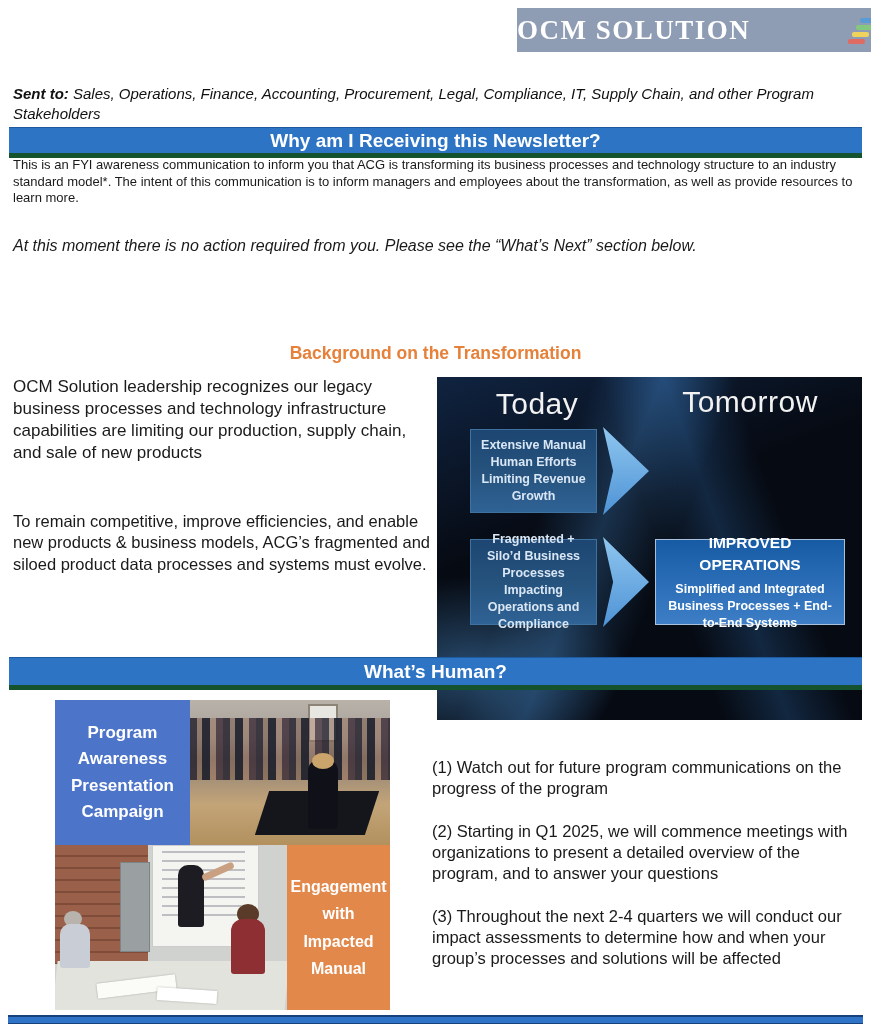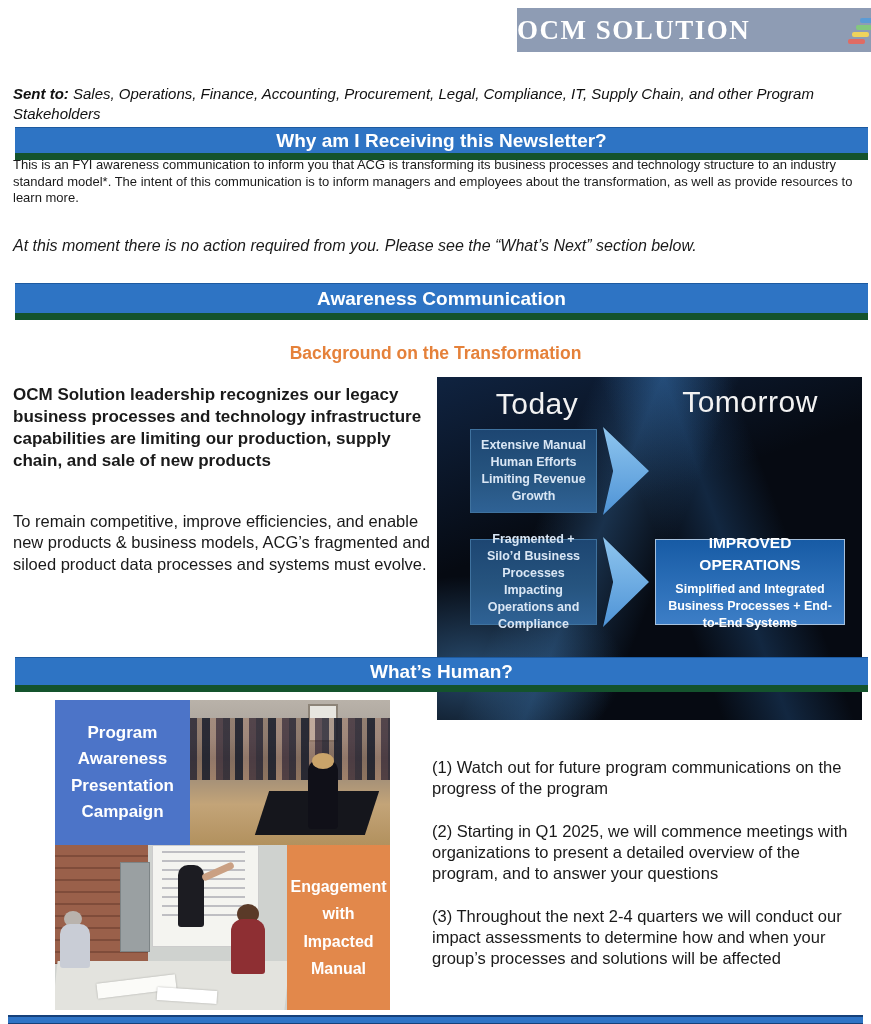--- a/index.html
+++ b/index.html
@@ -19,33 +19,33 @@
   .lb-red{background:#E06B63;margin-left:0;}
 
   
   .sent-to{position:absolute;left:13px;top:84px;width:845px;font-size:15px;font-style:italic;
            line-height:1.3;color:#111111;}
   .sent-to b{font-weight:bold;}
 
   
   .banner{position:absolute;left:9px;width:853px;background:#2E74C4;color:#ffffff;
           font-weight:bold;font-size:19px;display:flex;align-items:center;justify-content:center;
-          border-top:1px solid #1d5aa0;border-bottom:7px solid #14532d;margin-left:6px;}
+          border-top:1px solid #1d5aa0;border-bottom:5px solid #14532d;}
   .banner-why{top:127px;height:25px;}
   .banner-awareness{top:283px;height:29px;}
   .banner-next{top:657px;height:27px;}
 
   
   .why-para{position:absolute;left:13px;top:157px;width:842px;font-size:13px;line-height:1.28;}
   .why-note{position:absolute;left:13px;top:236px;width:842px;font-size:16px;font-style:italic;line-height:1.28;}
 
   
   .bg-heading{position:absolute;left:0;top:343px;width:871px;text-align:center;
               color:#E5813A;font-weight:bold;font-size:17.5px;}
-  .bg-lead{position:absolute;left:13px;top:376px;width:420px;font-weight:bold;font-size:17px;line-height:1.3;margin-top:8px;}
+  .bg-lead{position:absolute;left:13px;top:376px;width:420px;font-weight:normal;font-size:17px;line-height:1.3;}
   .bg-body{position:absolute;left:13px;top:511px;width:420px;font-size:16.5px;line-height:1.3;}
 
   
   .graphic{position:absolute;left:437px;top:377px;width:425px;height:343px;
            background:
              radial-gradient(ellipse 60% 45% at 8% 85%, rgba(80,150,215,0.45), transparent 60%),
              linear-gradient(112deg, transparent 28%, rgba(70,140,210,0.30) 40%, transparent 54%),
              linear-gradient(70deg, transparent 52%, rgba(50,115,185,0.28) 64%, transparent 76%),
              linear-gradient(160deg, rgba(25,60,110,0.5), transparent 40%),
              #060a12;
@@ -146,23 +146,20 @@
 
   <div class="sent-to"><b>Sent to:</b><span> Sales, Operations, Finance, Accounting, Procurement, Legal, Compliance, IT, Supply Chain, and other Program Stakeholders</span></div>
 
   <div class="banner banner-why">
     <span>Why am I Receiving this Newsletter?</span>
   </div>
 
   <div class="why-para">This is an FYI awareness communication to inform you that ACG is transforming its business processes and technology structure to an industry standard model*. The intent of this communication is to inform managers and employees about the transformation, as well as provide resources to learn more.</div>
   <div class="why-note">At this moment there is no action required from you. Please see the “What’s Next” section below.</div>
 
-  <div class="banner banner-awareness">
-    <span>Awareness Communication</span>
-  </div>
 
   <div class="bg-heading">Background on the Transformation</div>
   <div class="bg-lead">OCM Solution leadership recognizes our legacy business processes and technology infrastructure capabilities are limiting our production, supply chain, and sale of new products</div>
   <div class="bg-body">To remain competitive, improve efficiencies, and enable new products &amp; business models, ACG’s fragmented and siloed product data processes and systems must evolve.</div>
 
   <div class="graphic">
     <div class="g-title g-title-today">Today</div>
     <div class="g-title g-title-tomorrow">Tomorrow</div>
 
     <div class="g-box g-left g-row1">

